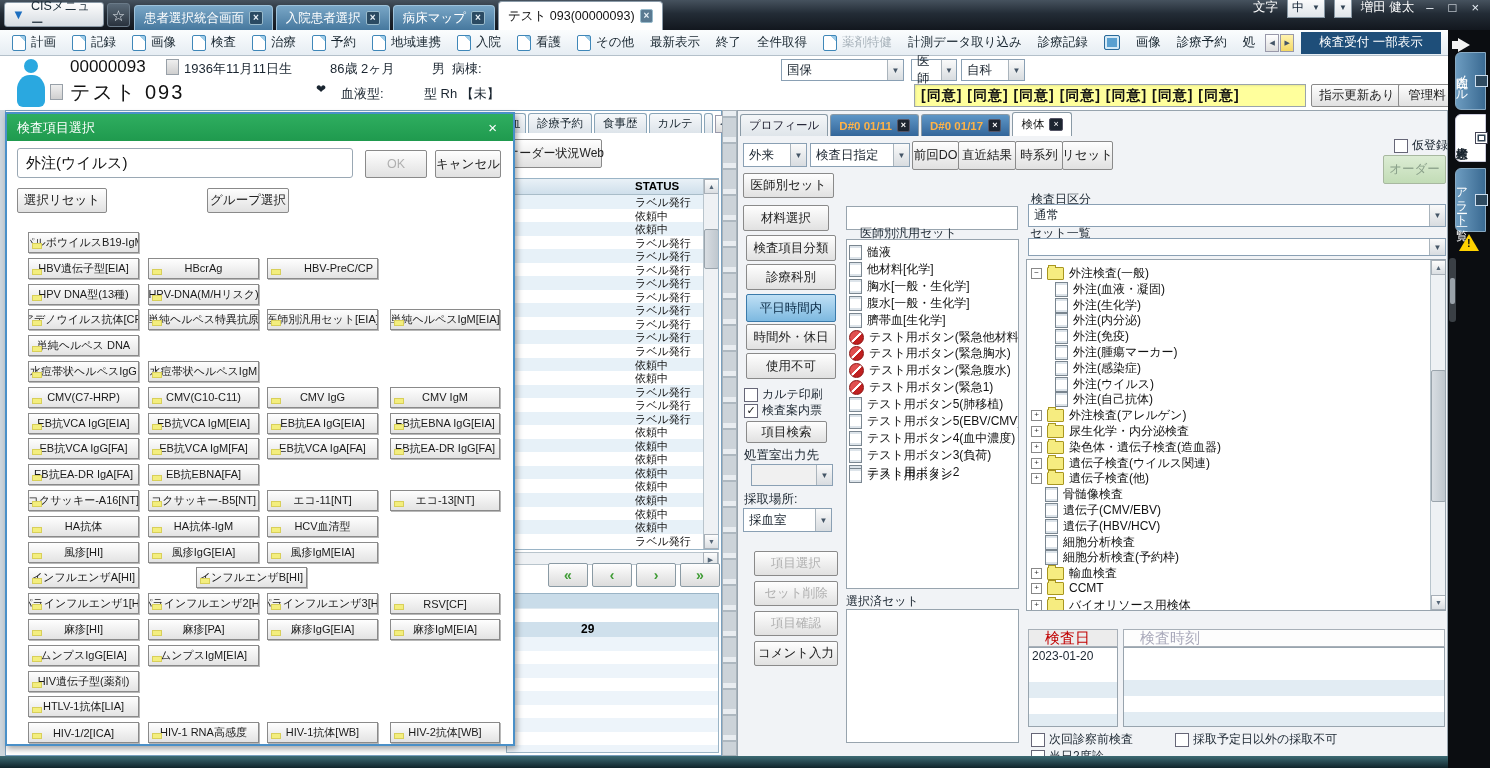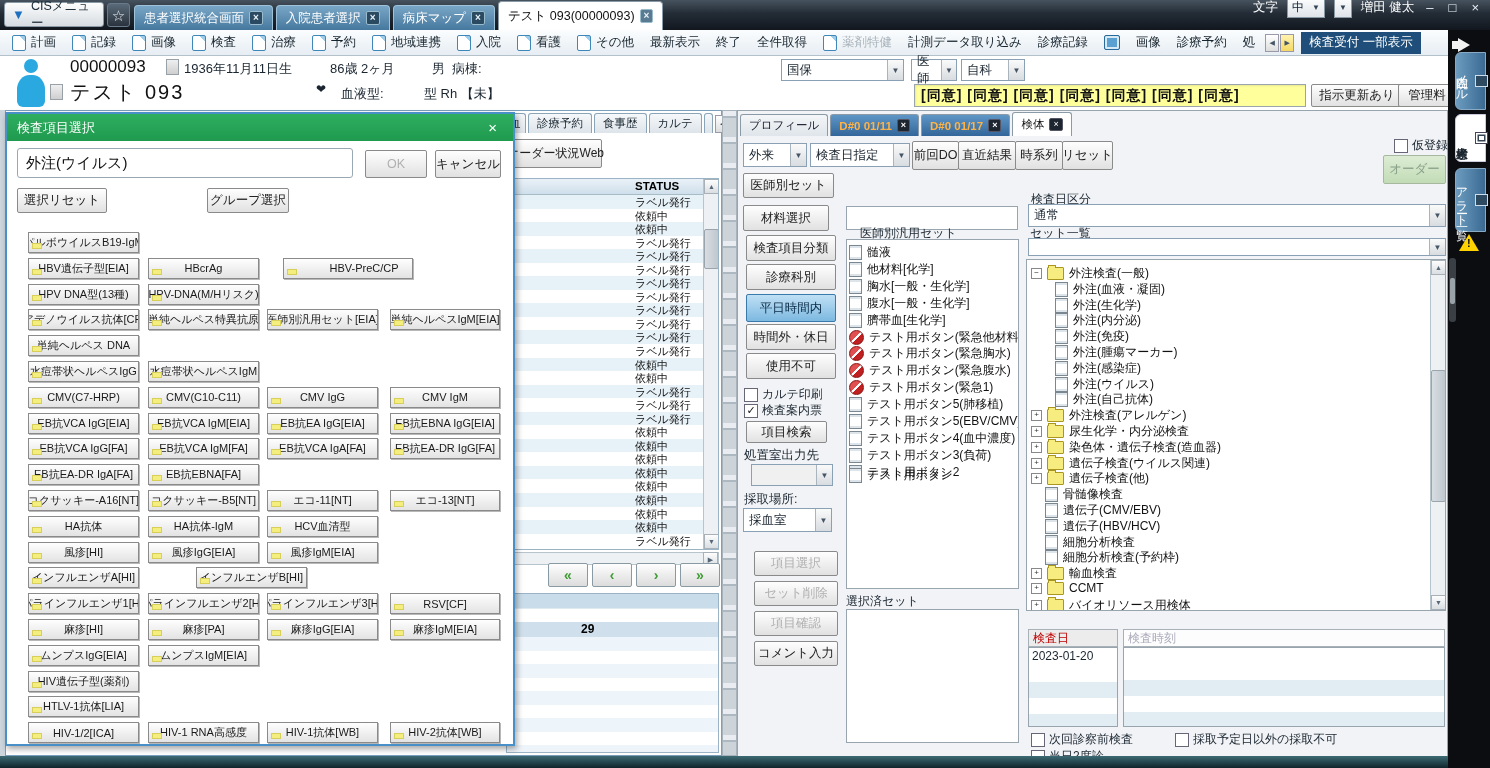--- a/index.html
+++ b/index.html
@@ -17,21 +17,21 @@
   .tt.active{background:#fff;color:#111;height:28px;border-color:#8a9aa8;}
   .tt.active .x{background:#5a7a92;}
   .tb-right{right:8px;top:0;height:14px;display:flex;align-items:center;gap:9px;color:#fff;font-size:12.5px;}
   .mini-combo{background:linear-gradient(#fff,#dfe4e9);color:#123;border:1px solid #8898a4;padding:1px 4px;font-size:12px;display:flex;gap:8px;align-items:center;height:18px;}
   .mini-combo .ar{font-size:8px;color:#345;}
   .winbtn{color:#e8eef4;font-size:13px;padding:0 3px;}
   
   .toolbar{left:0;top:30px;width:1458px;height:26px;background:linear-gradient(#fbfdfe,#e6edf3);border-bottom:1px solid #b4c0ca;display:flex;align-items:center;padding-left:4px;font-size:12.5px;color:#16242e;white-space:nowrap;}
   .tb-item{display:flex;align-items:center;gap:5px;padding:0 8px;height:100%;}
   .tb-item.tb-dis{color:#a7b2ba;}
-  .tb-hl{background:#1e4e79;color:#fff;height:22px;padding:0 8px;margin-left:5px;display:flex;align-items:center;}
+  .tb-hl{background:#1e4e79;color:#fff;height:22px;padding:0 18px;margin-left:5px;display:flex;align-items:center;}
   .doc-ic{width:12px;height:14px;background:linear-gradient(225deg,#9fcce8 0 4px,#fff 4px);border:1px solid #3f87b8;border-radius:2px;flex:0 0 auto;}
   .win-ic{width:14px;height:13px;background:#5aa0d0;border:1px solid #2a6a9a;border-radius:2px;box-shadow:inset 0 0 0 2px #d6eaf6;}
   .tb-pg{display:flex;gap:1px;margin:0 2px;}
   .tb-pg span{width:12px;height:16px;border:1px solid #99a;background:linear-gradient(#fff,#ddd);font-size:7px;display:flex;align-items:center;justify-content:center;color:#456;}
   .tb-pg span.yel{background:linear-gradient(#fff3b0,#f4d964);}
   
   .patientbar{left:0;top:56px;width:1448px;height:54px;background:#fff;}
   .person{left:12px;top:3px;width:40px;height:50px;}
   .person:before{content:'';position:absolute;left:12px;top:0;width:14px;height:14px;border-radius:50%;background:#2aa8e0;}
   .person:after{content:'';position:absolute;left:5px;top:16px;width:28px;height:32px;background:#2aa8e0;border-radius:45% 45% 6px 6px;}
@@ -102,21 +102,21 @@
   .ds-row{position:absolute;left:2px;display:flex;align-items:center;gap:5px;font-size:12px;color:#111;white-space:nowrap;}
   .docic{width:11px;height:13px;background:#fff;border:1px solid #7a8690;box-shadow:inset 0 -2px 0 #dde4ea,inset 0 2px 0 #dde4ea;flex:0 0 auto;}
   .banic{width:13px;height:13px;border-radius:50%;background:linear-gradient(135deg,#e05050 0 45%,#fff 45% 55%,#c02020 55%);border:1px solid #8a1010;flex:0 0 auto;}
   .folderic{width:15px;height:11px;background:#f6ec80;border:1px solid #a89620;border-radius:1px;position:relative;flex:0 0 auto;}
   .folderic:before{content:'';position:absolute;left:0;top:-3px;width:6px;height:2px;background:#f6ec80;border:1px solid #a89620;border-bottom:none;}
   .expander{width:9px;height:9px;background:#fff;border:1px solid #888;font-size:8px;line-height:7px;text-align:center;color:#333;flex:0 0 auto;}
   .exsp{width:9px;flex:0 0 auto;}
   .tr-row{position:absolute;left:4px;display:flex;align-items:center;gap:5px;font-size:12px;color:#111;white-space:nowrap;}
   .tr-row.lv1{left:28px;}
   .red{color:#c00000;}
-  .hdr-box{border:1px solid #a8b0b8;background:#ececec;font-size:12px;display:flex;align-items:center;padding:0 4px;}
+  .hdr-box{border:1px solid #a8b0b8;background:#ececec;font-size:15px;display:flex;align-items:center;padding:0 16px;}
   .stripe16{height:16px;}
   .stripe16:nth-child(even){background:#e2ecf3;}
   
   .strip{left:1448px;top:30px;width:42px;height:738px;background:#0b0d11;z-index:6;}
   .exp-ar{left:10px;top:8px;width:0;height:0;border-top:7px solid transparent;border-bottom:7px solid transparent;border-left:12px solid #f2f2f2;}
   .exp-bar{left:4px;top:11px;width:7px;height:8px;background:#f2f2f2;}
   .vtab{position:absolute;left:7px;width:31px;border-radius:6px 0 0 6px;color:#fff;writing-mode:vertical-rl;font-size:12px;display:flex;flex-direction:column;align-items:center;justify-content:center;gap:5px;border:1px solid #88aac4;background:linear-gradient(90deg,#6d9cc0,#3a6a92);box-sizing:border-box;}
   .vtab.white{background:#fff;color:#15202a;border-color:#ccd;}
   .vicon{width:11px;height:10px;border:1px solid #cde;background:#2e4a60;writing-mode:horizontal-tb;flex:0 0 auto;}
   .vtab.white .vicon{background:#fff;border-color:#445;box-shadow:inset 0 0 0 1.5px #fff,inset 0 0 0 3px #345;}
@@ -734,21 +734,21 @@
           <span>パルボウイルスB19-IgM</span>
         </div>
         <div class="gbtn" style="left: 21px; top: 143.8px; width: 111px;">
           <span class="ymark"></span>
           <span>HBV遺伝子型[EIA]</span>
         </div>
         <div class="gbtn" style="left: 141px; top: 143.8px; width: 111px;">
           <span class="ymark"></span>
           <span>HBcrAg</span>
         </div>
-        <div class="gbtn" style="left: 276px; top: 143.8px; width: 130px; padding-left: 32px;">
+        <div class="gbtn" style="left: 260px; top: 143.8px; width: 111px; padding-left: 32px;">
           <span class="ymark"></span>
           <span>HBV-PreC/CP</span>
         </div>
         <div class="gbtn" style="left: 21px; top: 169.6px; width: 111px;">
           <span class="ymark"></span>
           <span>HPV DNA型(13種)</span>
         </div>
         <div class="gbtn" style="left: 141px; top: 169.6px; width: 111px;">
           <span class="ymark"></span>
           <span>HPV-DNA(M/Hリスク)</span>

